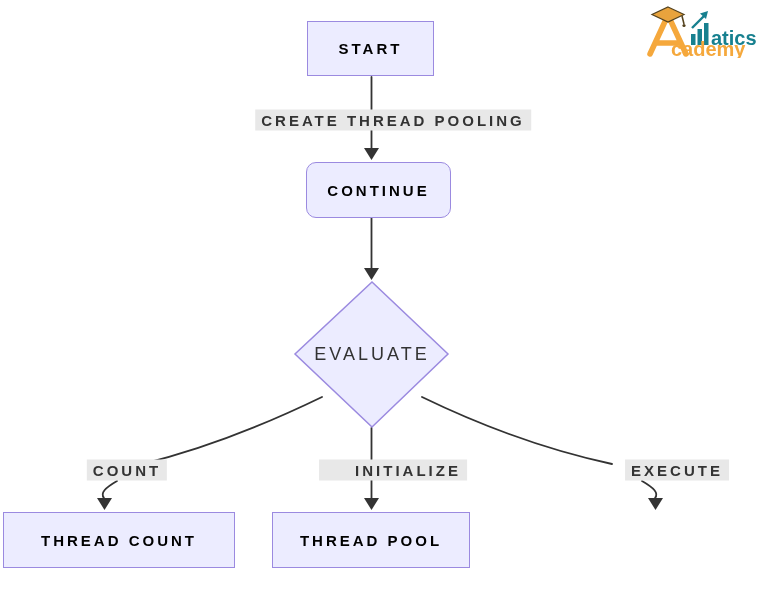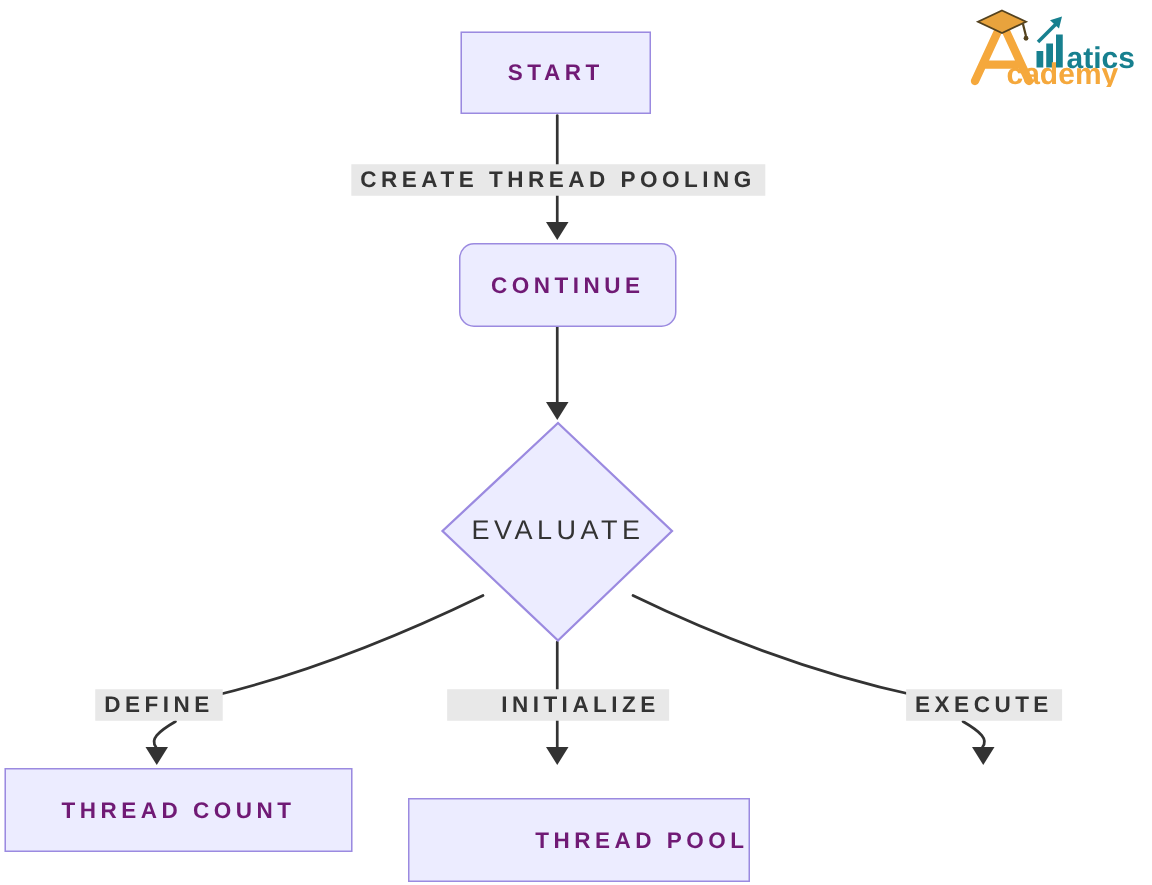--- a/index.html
+++ b/index.html
@@ -10,37 +10,37 @@
     overflow:hidden;
     font-family:"Liberation Sans", sans-serif;
   }
   .edges{position:absolute;left:0;top:0;width:768px;height:590px;}
   .node{
     position:absolute;
     background:#ECECFF;
     border:1.5px solid #9b8ae0;
     box-sizing:border-box;
     display:flex;align-items:center;justify-content:center;
-    font-size:15px;font-weight:bold;color:#701a75;
+    font-size:15px;font-weight:bold;color:#000000;
     letter-spacing:3px;white-space:nowrap;
   }
   .node.rounded{border-radius:10px;}
   .diamond-label{
     position:absolute;
     transform:translate(-50%,-50%);
     font-size:18px;font-weight:normal;color:#333333;
     letter-spacing:3px;white-space:nowrap;
   }
   .edge-label{
     position:absolute;
     transform:translate(-50%,-50%);
     background:#e8e8e8;
     padding:2px 6px;
     font-size:15px;font-weight:bold;color:#333333;
-    letter-spacing:3px;white-space:nowrap;
+    letter-spacing:3px;white-space:nowrap;margin-left:21px;
   }
   .tofu{
     display:inline-block;
     width:11px;height:13px;
     border:1.5px solid #b3b3b3;
     margin-right:9px;
     box-sizing:border-box;
   }
   .logo{position:absolute;left:644px;top:6px;}
 </style>
@@ -76,27 +76,27 @@
   <div class="node rounded" style="left:306px;top:162px;width:145px;height:56px;">
     <span>CONTINUE</span>
   </div>
 
   <div class="diamond-label" style="left:372px;top:354px;">EVALUATE</div>
 
   <div class="node" style="left:3px;top:512px;width:232px;height:56px;">
     <span>THREAD COUNT</span>
   </div>
 
-  <div class="node" style="left:272px;top:532px;width:228px;height:56px;justify-content:flex-end;">
+  <div class="node" style="left:272px;top:512px;width:198px;height:56px;">
     <span>THREAD POOL</span>
   </div>
 
 
   <div class="edge-label" style="left:372px;top:120px;">CREATE THREAD POOLING</div>
-  <div class="edge-label" style="left:106px;top:470px;">DEFINE</div>
+  <div class="edge-label" style="left:106px;top:470px;">COUNT</div>
   <div class="edge-label" style="left:372px;top:470px;padding-left:36px;">INITIALIZE</div>
   <div class="edge-label" style="left:656px;top:470px;">EXECUTE</div>
 
   <svg class="logo" width="120" height="52" viewBox="0 0 120 52">
 
     <path d="M6,48 L24,9 L42,48 M12,37 L35,37" stroke="#F5A83C" stroke-width="5.5" stroke-linecap="round" stroke-linejoin="round" fill="none"></path>
     <polygon points="24,1 40,8.5 24,16 8,8.5" fill="#E8A33D" stroke="#54421e" stroke-width="1.2"></polygon>
     <path d="M38,10 L40,18" stroke="#54421e" stroke-width="1.5" fill="none"></path>
     <circle cx="40" cy="19.5" r="1.6" fill="#54421e"></circle>
 

